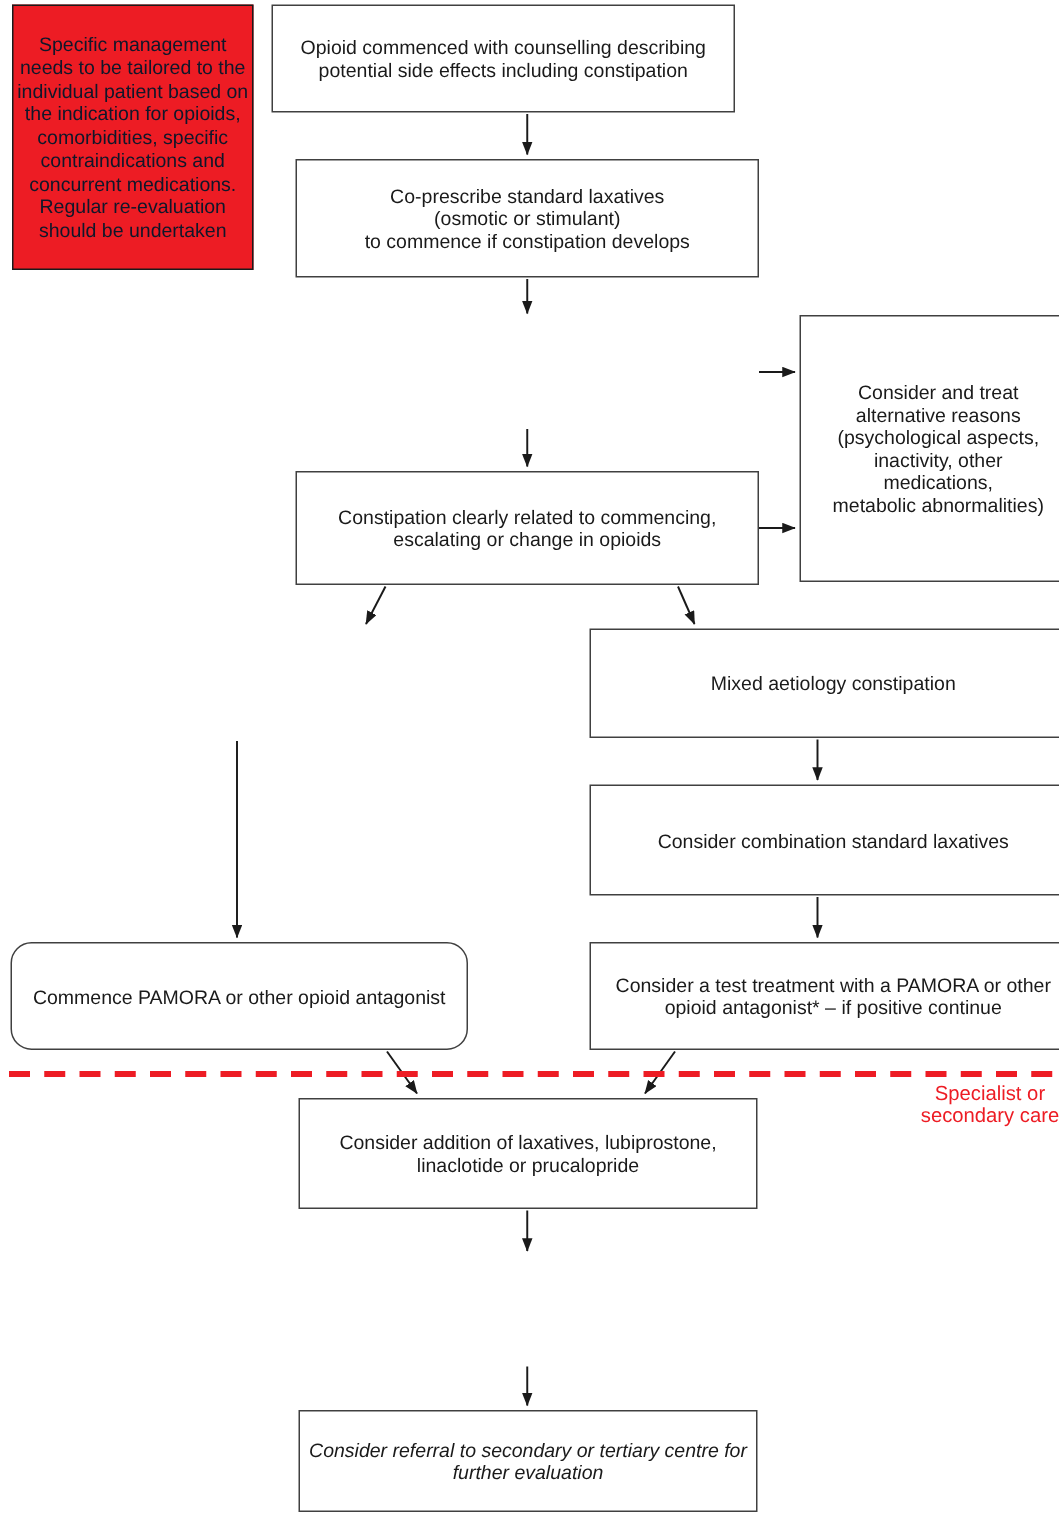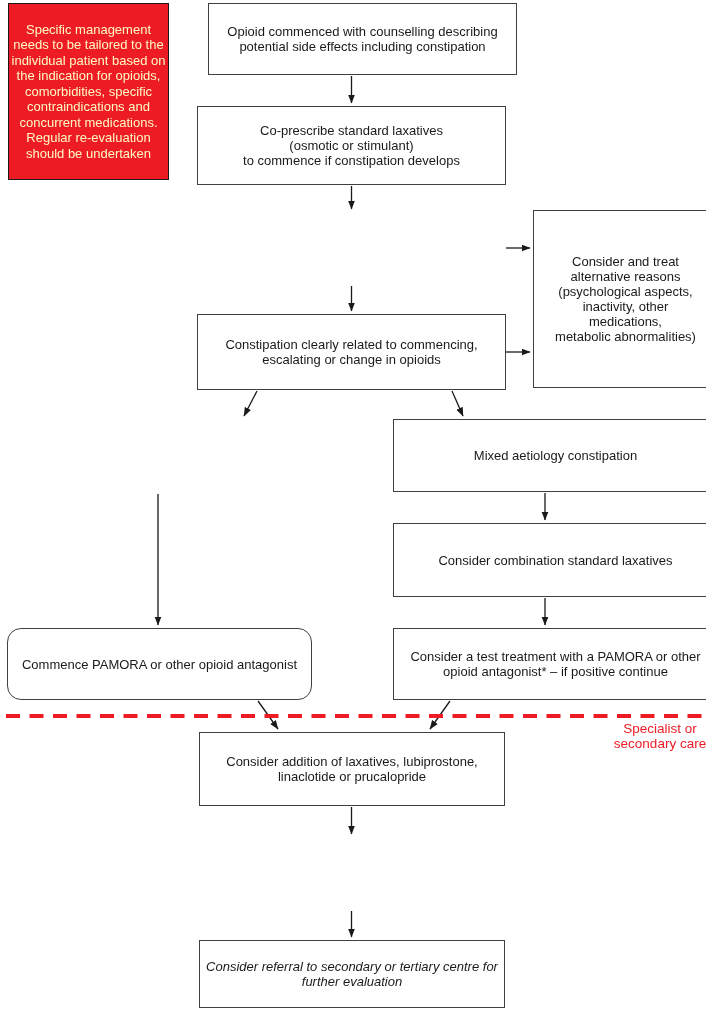--- a/index.html
+++ b/index.html
@@ -8,29 +8,29 @@
     position:relative;width:706px;height:1024px;overflow:hidden;background:#ffffff;
     font-family:"Liberation Sans","DejaVu Sans",sans-serif;color:#1a1a1a;
   }
   .node{
     position:absolute;border:1px solid #404040;background:#ffffff;
     display:flex;align-items:center;justify-content:center;text-align:center;
     font-size:13px;line-height:15px;white-space:pre-line;padding:2px 6px;box-sizing:border-box;
   }
   .note{
     position:absolute;left:8px;top:3px;width:161px;height:177px;
-    background:#ed1c24;border:1px solid #1a1a1a;color:#fef9c3;
+    background:#ed1c24;border:1px solid #1a1a1a;color:#0f172a;
     display:flex;align-items:center;justify-content:center;text-align:center;
     font-size:13px;line-height:15.5px;white-space:pre-line;box-sizing:border-box;padding:2px 1px;
   }
   .divider-label{
     position:absolute;left:600px;top:721px;width:120px;
     color:#ed1c24;font-size:13.5px;line-height:15px;text-align:center;white-space:pre-line;
   }
-  #b1 {left:208px;top:3px;  width:309px;height:72px;}
+  #b1 {left:181px;top:3px;  width:309px;height:72px;}
   #b2 {left:197px;top:106px;width:309px;height:79px;}
   #b3 {left:197px;top:212px;width:309px;height:73px;}
   #b4 {left:197px;top:314px;width:309px;height:76px;}
   #bR {left:533px;top:210px;width:185px;height:178px;}
   #bL1{left:7px;  top:420px;width:305px;height:73px;}
   #bM1{left:393px;top:419px;width:325px;height:73px;}
   #bM2{left:393px;top:523px;width:325px;height:74px;}
   #bL2{left:7px;  top:628px;width:305px;height:72px;border-radius:14px;}
   #bM3{left:393px;top:628px;width:325px;height:72px;}
   #bB1{left:199px;top:732px;width:306px;height:74px;}

